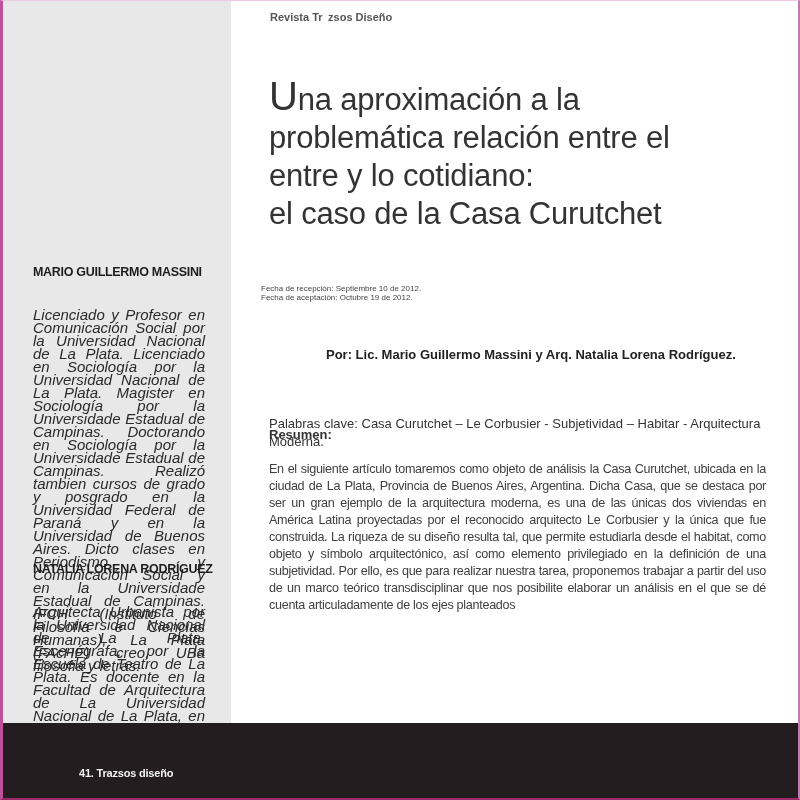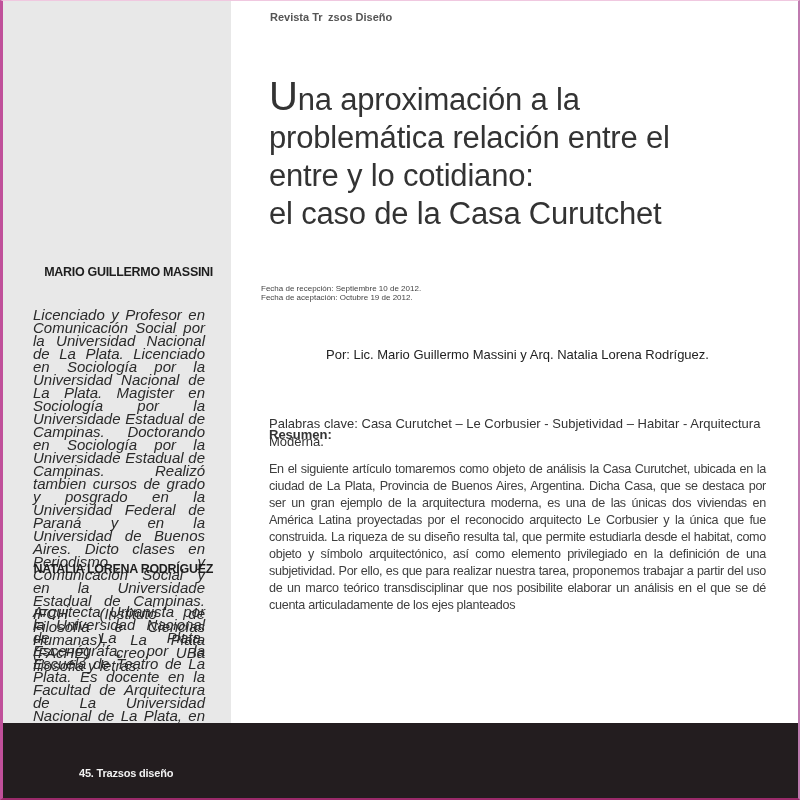--- a/index.html
+++ b/index.html
@@ -39,39 +39,39 @@
       font-size: 31px; line-height: 38px; color: #333; font-weight: normal;
       margin: 0; letter-spacing: -0.2px;
     }
     .title .cap { font-size: 40px; }
     .dates {
       position: absolute; left: 258px; top: 283px;
       font-size: 8px; line-height: 9px; color: #444;
     }
     .byline {
       position: absolute; left: 323px; top: 346px;
-      font-size: 13px; font-weight: normal; color: #222; white-space: nowrap;
+      font-size: 13px; font-weight: bold; color: #222; white-space: nowrap;
     }
     .keywords {
       position: absolute; left: 266px; top: 379px; width: 500px;
       font-size: 13px; line-height: 18px; color: #333; margin-top: 35px;
     }
     .resumen-heading {
       position: absolute; left: 266px; top: 426px;
       font-size: 13px; font-weight: bold; color: #333;
     }
     .abstract {
       position: absolute; left: 266px; top: 460px; width: 497px;
       font-size: 12.6px; line-height: 17px; color: #404040;
       text-align: justify; letter-spacing: -0.3px;
     }
     .author-name {
       position: absolute; left: 30px; width: 180px;
       font-size: 12.5px; line-height: 14px; font-weight: bold; color: #1d1d1d;
-      text-transform: uppercase; letter-spacing: -0.3px; text-align: right;
+      text-transform: uppercase; letter-spacing: -0.3px;
     }
     .author-bio {
       position: absolute; left: 30px; width: 172px;
       font-size: 15px; line-height: 13px; font-style: italic; color: #2a2a2a;
       text-align: justify;
     }
     .a1-name { top: 264px; }
     .a1-bio { top: 307px; }
     .a2-name { top: 561px; }
     .a2-bio { top: 604px; }
@@ -104,16 +104,16 @@
 
   <div class="byline">Por: Lic. Mario Guillermo Massini  y Arq. Natalia Lorena Rodríguez.</div>
 
   <div class="keywords">Palabras clave: Casa Curutchet – Le Corbusier - Subjetividad – Habitar - Arquitectura Moderna.</div>
 
   <div class="resumen-heading">Resumen:</div>
 
   <div class="abstract">En el siguiente artículo tomaremos como objeto de análisis la Casa Curutchet, ubicada en la ciudad de La Plata, Provincia de Buenos Aires, Argentina. Dicha Casa, que se destaca por ser un gran ejemplo de la arquitectura moderna, es una de las únicas dos viviendas en América Latina proyectadas por el reconocido arquitecto Le Corbusier y la única que fue construida. La riqueza de su diseño resulta tal, que permite estudiarla desde el habitat, como objeto y símbolo arquitectónico, así como elemento privilegiado en la definición de una subjetividad. Por ello, es que para realizar nuestra tarea, proponemos trabajar a partir del uso de un marco teórico transdisciplinar que nos posibilite elaborar un análisis en el que se dé cuenta articuladamente de los ejes planteados</div>
 
   <div class="footer">
-    <div class="footer-label">45. Trazsos diseño</div>
+    <div class="footer-label">41. Trazsos diseño</div>
   </div>
 
 </div>
 
 </body></html>

